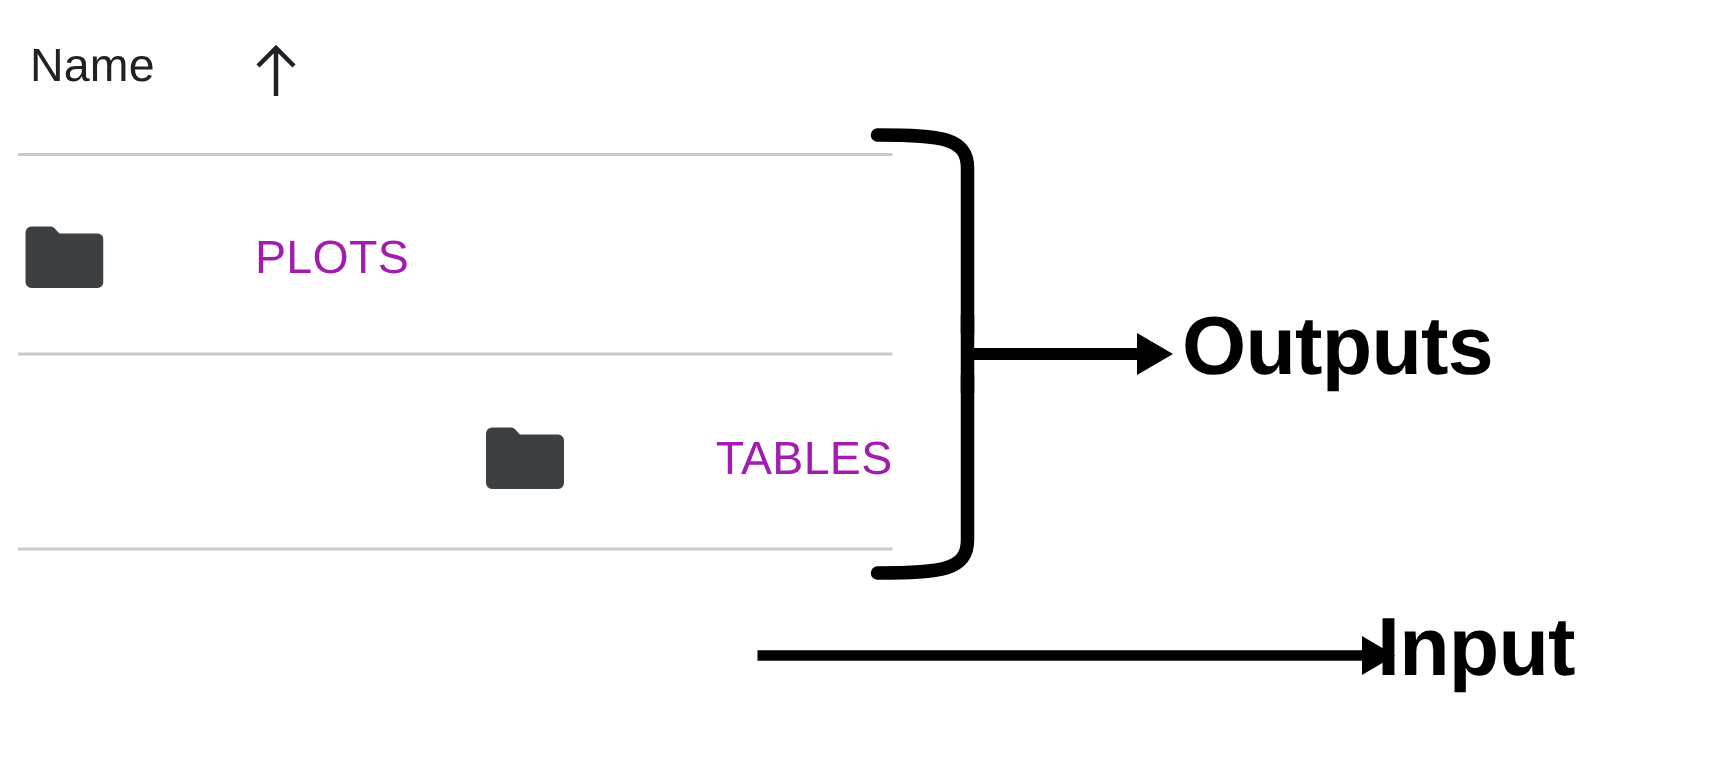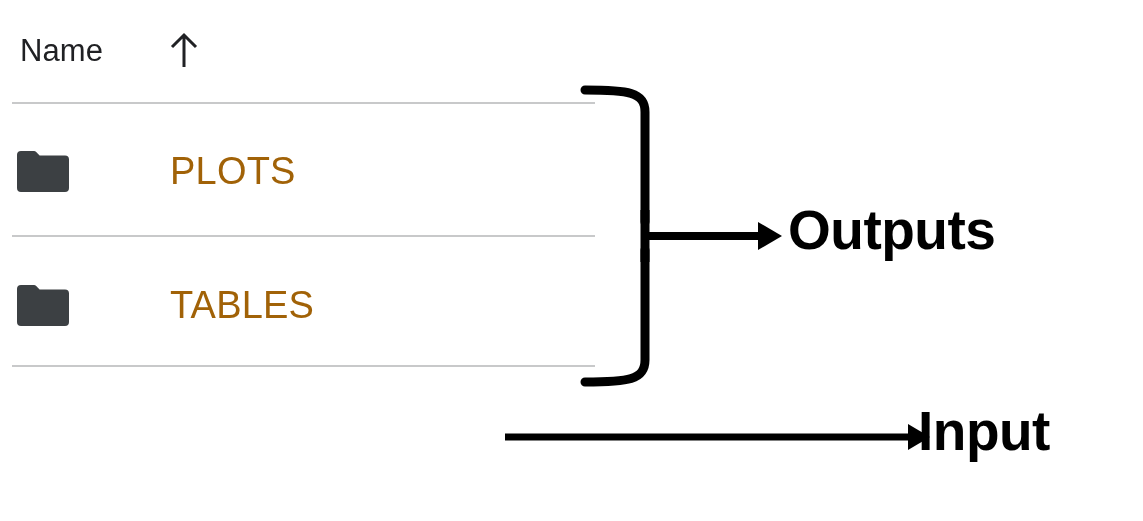--- a/index.html
+++ b/index.html
@@ -18,21 +18,20 @@
     background: #ffffff;
     overflow: hidden;
   }
 
   
   .col-header {
     position: absolute;
     left: 20px;
     top: 28px;
     display: flex;
-    align-items: center;
     height: 44px;
   }
   .col-header-label {
     font-size: 31px;
     color: #202124;
     letter-spacing: 0.1px;
     line-height: 1;
   }
   .sort-arrow {
     margin-left: 64px;
@@ -56,38 +55,38 @@
   
   .file-row {
     position: absolute;
     left: 12px;
     width: 583px;
     height: 66px;
     display: flex;
     align-items: center;
   }
   #row-plots  { top: 138px; }
-  #row-tables { top: 272px; }
+  #row-tables { top: 272px; justify-content: flex-end; }
   #row-csv    { top: 404px; }
 
   .row-icon {
     width: 58px;
     display: flex;
     justify-content: center;
     align-items: center;
     flex: none;
   }
   #row-csv .row-icon { width: 74px; }
 
   .folder-icon { display: block; width: 56px; height: 45px; }
   .doc-icon    { display: block; width: 38px; height: 48px; }
 
   .row-label {
-    font-size: 38px;
-    color: #a16207;
+    font-size: 31px;
+    color: #a21caf;
     letter-spacing: 0.2px;
     line-height: 1;
     white-space: nowrap;
   }
   #row-plots  .row-label { margin-left: 100px; }
   #row-tables .row-label { margin-left: 100px; }
   #row-csv    .row-label { margin-left: 84px; }
 
   
   .annotation-svg {

